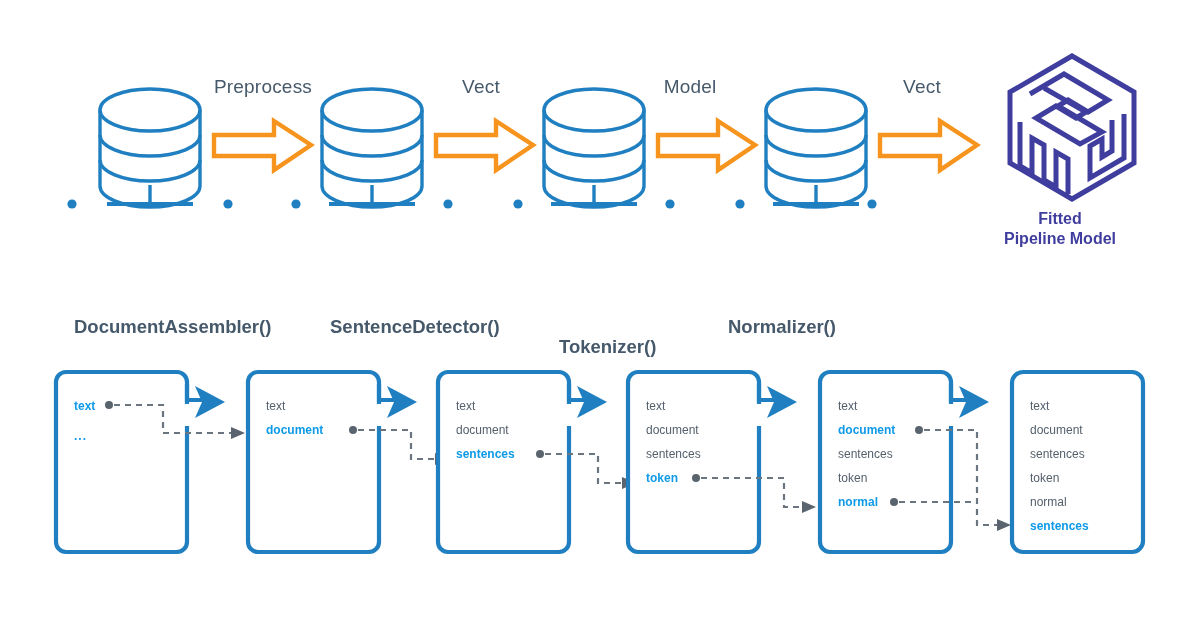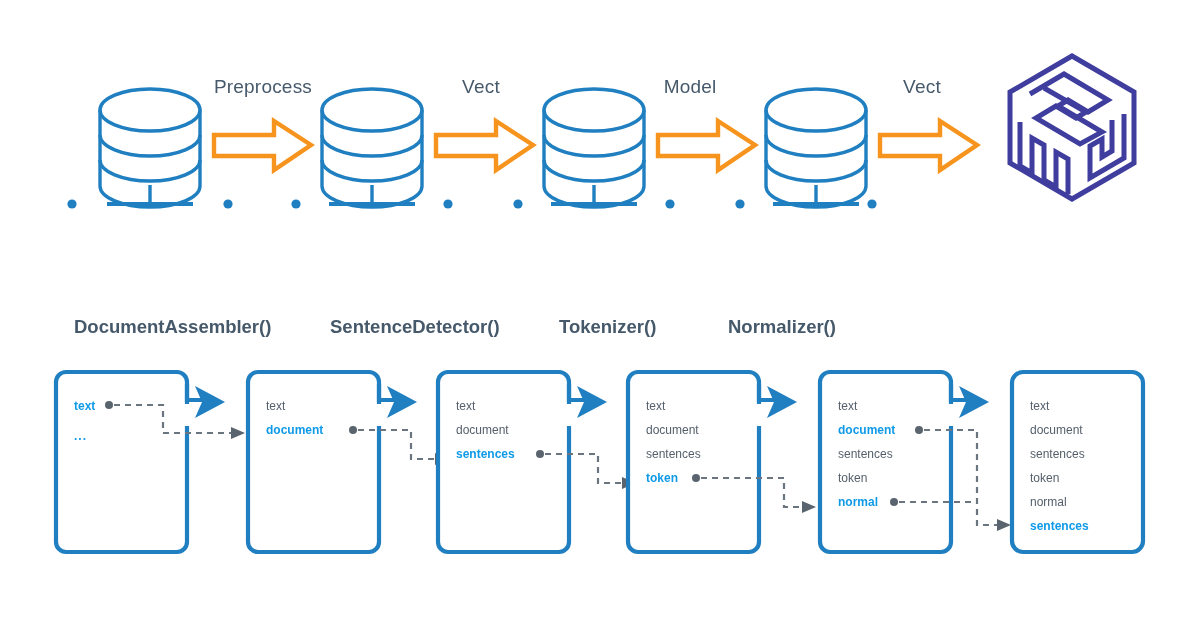--- a/index.html
+++ b/index.html
@@ -173,24 +173,26 @@
         <path d="M70 6 L132 42 L132 113 L70 149 L8 113 L8 42 Z"></path>
 
         <path d="M28 44 L62 24 L106 50 L86 62 L66 50 L56 56 L100 82 L78 94 L34 68 L54 56 L74 68 L84 62 L42 38"></path>
 
         <path d="M18 72 L18 116 L30 123 L30 88 L42 95 L42 130 L54 137 L54 102 L66 109 L66 144"></path>
 
         <path d="M122 64 L122 108 L88 128 L88 96 L100 89 L100 107 L110 101 L110 70"></path>
       </g>
     </svg>
   </div>
+  <div class="logo-caption" style="left:940px;top:209px;">Fitted
+Pipeline Model</div>
 
   <div class="stage-title" style="left:74px;top:316px;">DocumentAssembler()</div>
   <div class="stage-title" style="left:330px;top:316px;">SentenceDetector()</div>
-  <div class="stage-title" style="left:559px;top:316px;">Tokenizer()</div>
+  <div class="stage-title" style="left:559px;top:336px;">Tokenizer()</div>
   <div class="stage-title" style="left:728px;top:316px;">Normalizer()</div>
 
   <div class="colbox" style="left:52px;top:368px;">
     <svg width="148" height="188" viewBox="0 0 148 188">
 
       <path d="M135 36
                L135 14 a10 10 0 0 0 -10 -10
                L14 4 a10 10 0 0 0 -10 10
                L4 174 a10 10 0 0 0 10 10
                L125 184 a10 10 0 0 0 10 -10

